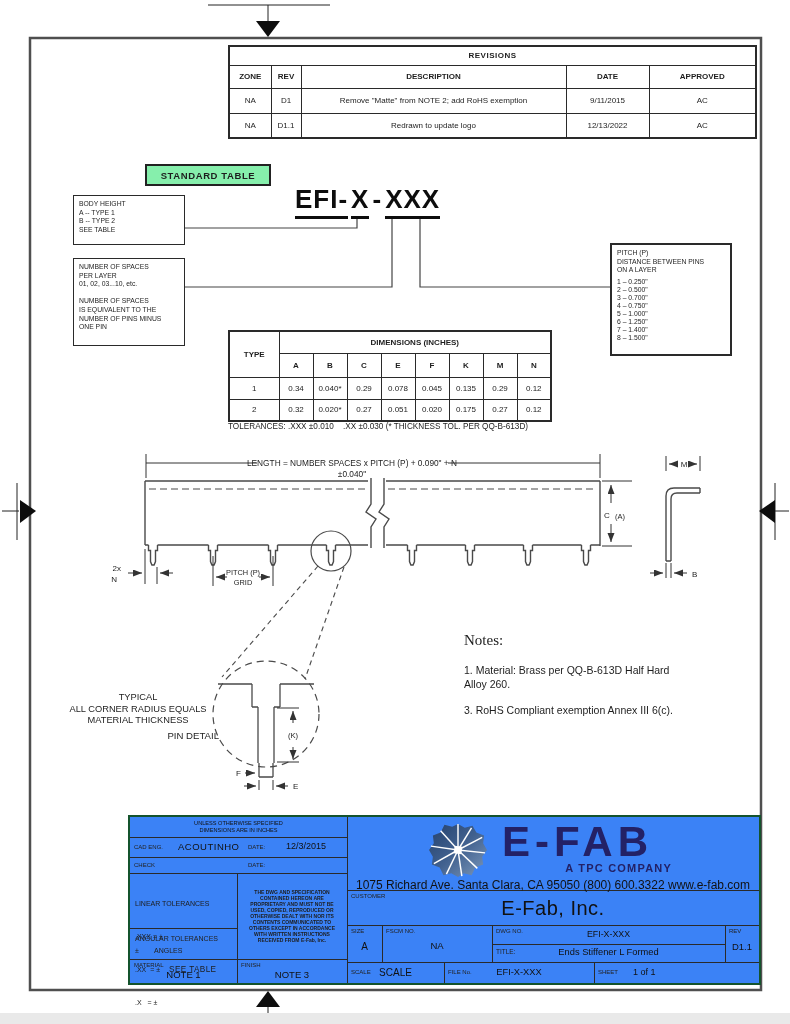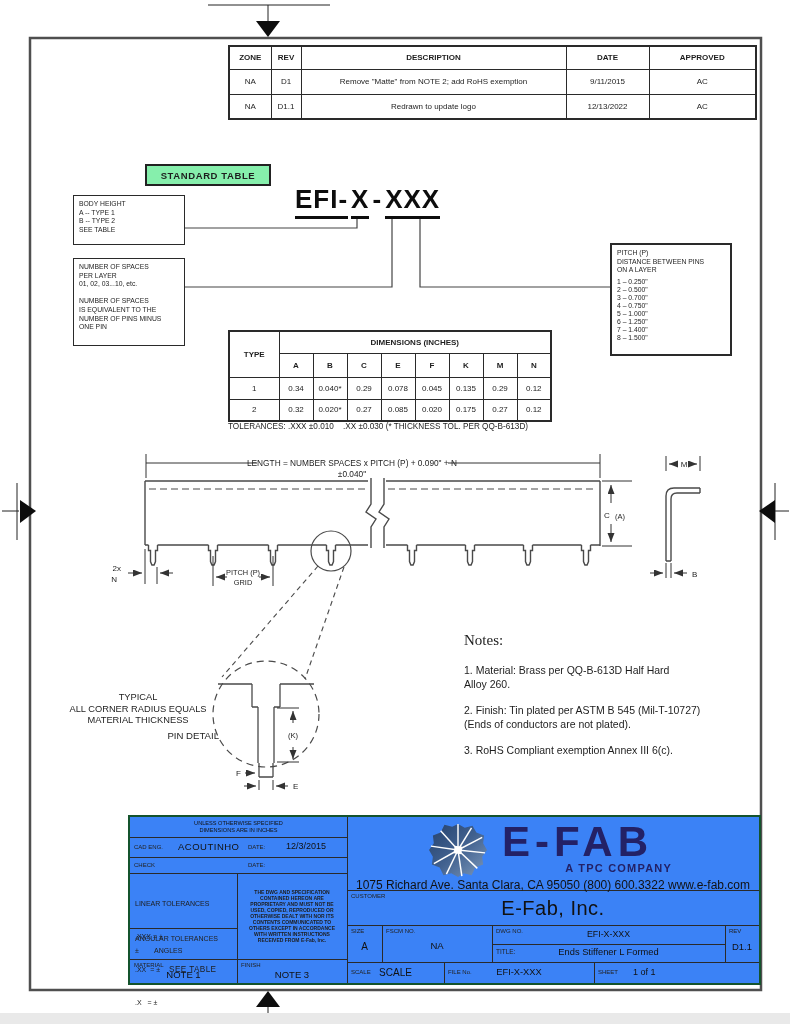--- a/index.html
+++ b/index.html
@@ -160,20 +160,23 @@
 
   <table class="rev-table abs" style="left:228px;top:45px;width:527px;">
     <colgroup>
         <col style="width:42px">
         <col style="width:30px">
         <col style="width:265px">
         <col style="width:83px">
         <col style="width:107px">
       </colgroup>
     <tbody>
+        <tr style="height:19px">
+          <td colspan="5" class="rev-title">REVISIONS</td>
+        </tr>
     <tr class="rev-head" style="height:23px">
       <td>ZONE</td>
       <td>REV</td>
       <td>DESCRIPTION</td>
       <td>DATE</td>
       <td>APPROVED</td>
     </tr>
     <tr style="height:25px">
       <td>NA</td>
       <td>D1</td>
@@ -256,21 +259,21 @@
       <td>0.045</td>
       <td>0.135</td>
       <td>0.29</td>
       <td>0.12</td>
     </tr>
     <tr style="height:22px">
       <td>2</td>
       <td>0.32</td>
       <td>0.020*</td>
       <td>0.27</td>
-      <td>0.085</td>
+      <td>0.051</td>
       <td>0.020</td>
       <td>0.175</td>
       <td>0.27</td>
       <td>0.12</td>
     </tr>
   </tbody>
     </table>
   <div class="tol-line abs" style="left:228px;top:422px;">TOLERANCES: .XXX ±0.010    .XX ±0.030 (* THICKNESS TOL. PER QQ-B-613D)</div>
 
   <div class="abs" style="left:57px;top:692px;width:162px;">
@@ -280,24 +283,20 @@
         <div>MATERIAL THICKNESS</div>
       </div>
     <div class="typical-title">PIN DETAIL</div>
   </div>
 
   <div class="abs" style="left:464px;top:632px;width:300px;">
     <div class="notes-title">Notes:</div>
     <div class="note">
         <div>1. Material: Brass  per QQ-B-613D Half Hard</div>
         <div>Alloy 260.</div>
-      </div>
-    <div class="note">
-        <div>2. Finish: Tin plated per ASTM B 545 (Mil-T-10727)</div>
-        <div>(Ends of conductors are not plated).</div>
       </div>
     <div class="note">
         <div>3. RoHS Compliant exemption Annex III 6(c).</div>
       </div>
   </div>
 
   <div class="tb abs" style="left:128px;top:815px;width:629px;height:166px;">
 
     <div class="hl" style="left:0;top:20px;width:217px;"></div>
     <div class="hl" style="left:0;top:40px;width:217px;"></div>

